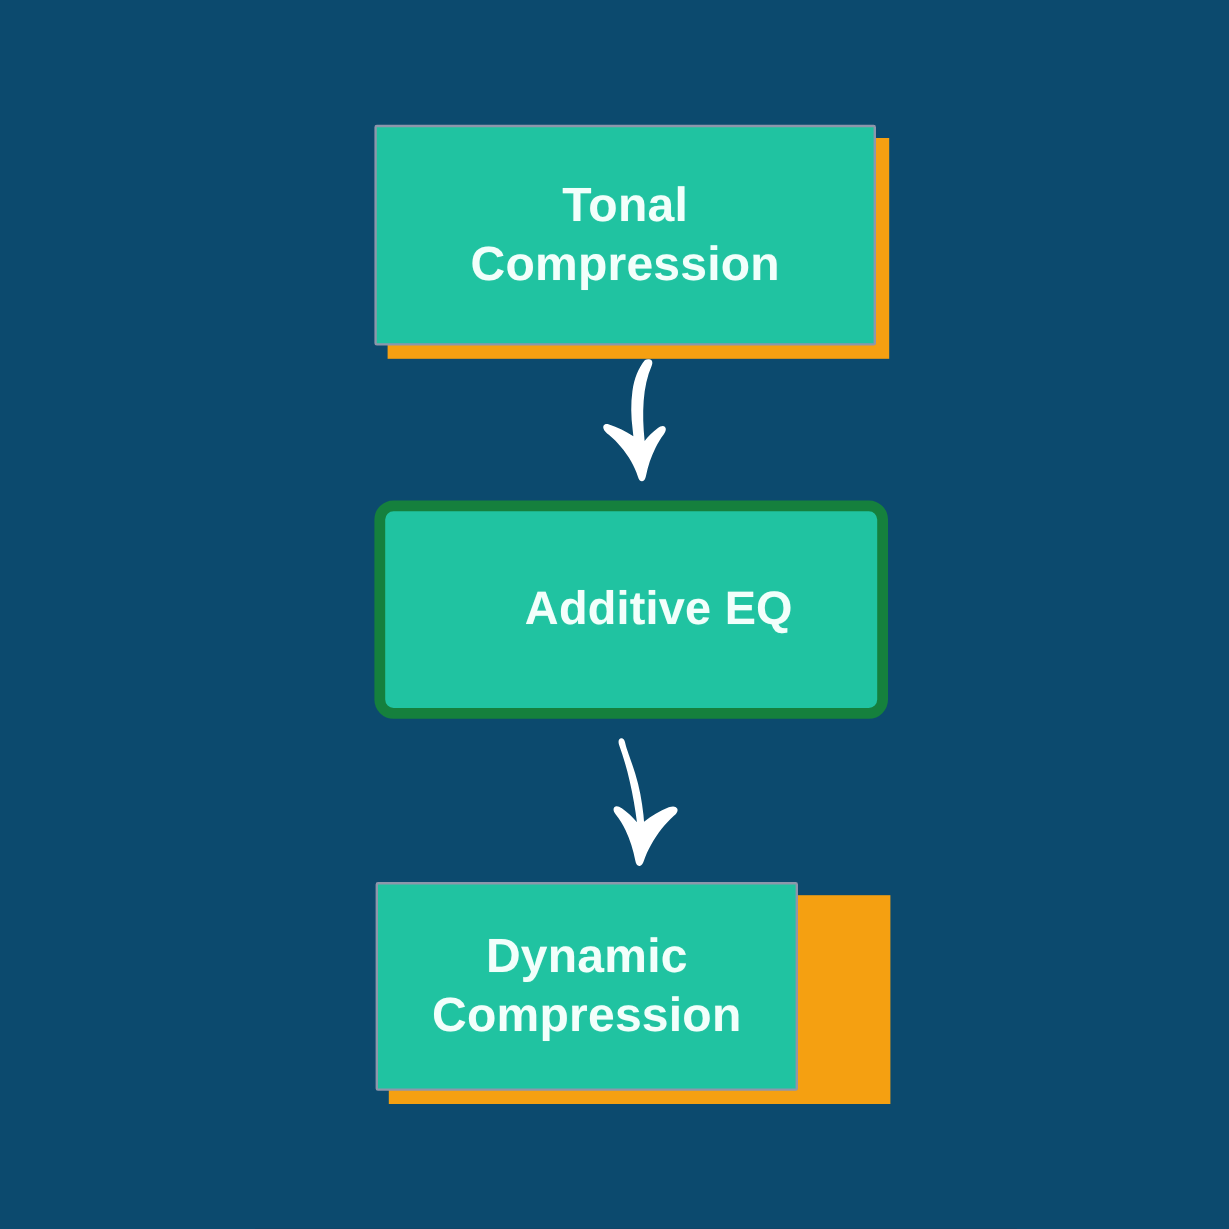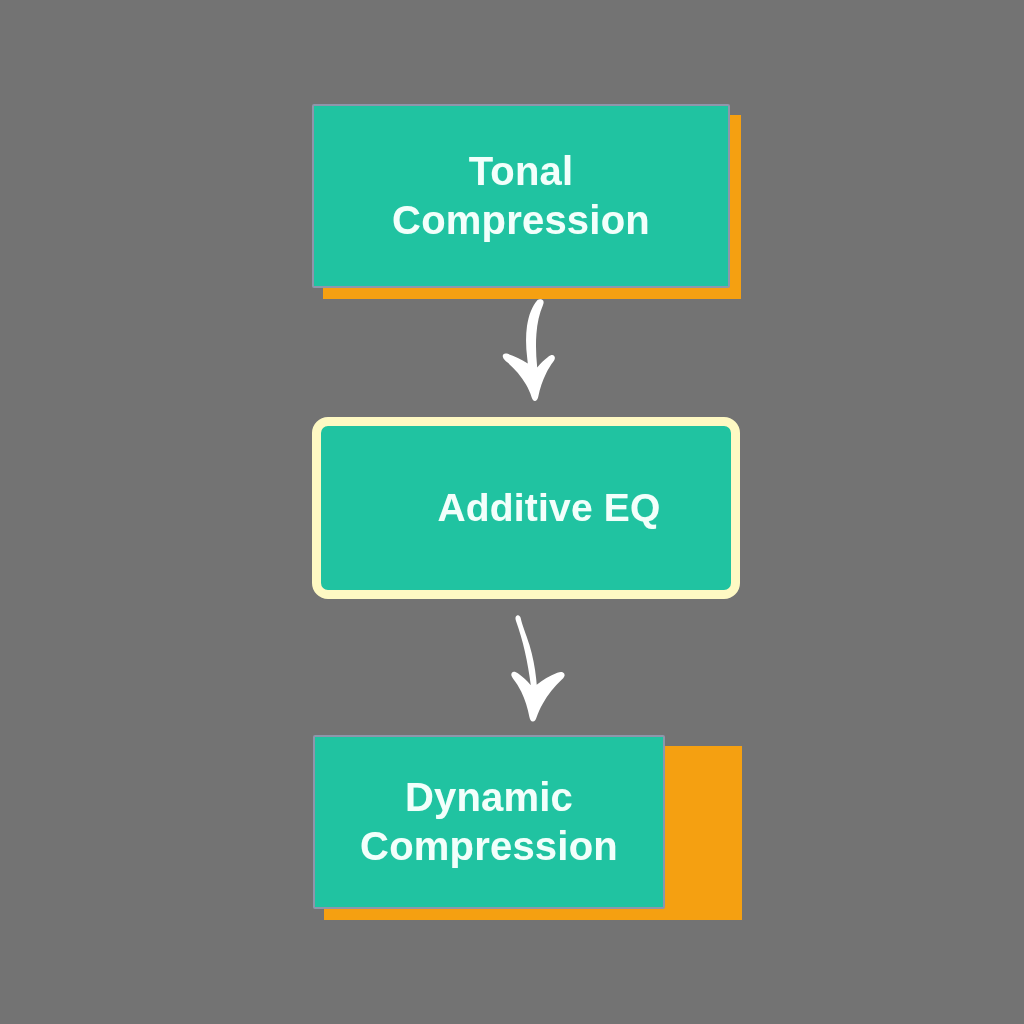--- a/index.html
+++ b/index.html
@@ -12,21 +12,21 @@
     height: 1024px;
     background: #2b3147;
     font-family: "Liberation Sans", sans-serif;
     overflow: hidden;
   }
 
   #canvas {
     position: relative;
     width: 1024px;
     height: 1024px;
-    background: #737373;
+    background: #0c4a6e;
     text-decoration: underline;
   }
 
   
   .node {
     position: absolute;
     box-sizing: border-box;
   }
 
   
@@ -47,21 +47,21 @@
     justify-content: center;
     text-align: center;
   }
 
   .node-card.flat {
     border: 2px solid #8e96ab;
     border-radius: 2px;
   }
 
   .node-card.outlined {
-    border: 9px solid #fef9c3;
+    border: 9px solid #15803d;
     border-radius: 16px;
     padding-left: 46px;
   }
 
   .node-label {
     color: #f2fffb;
     font-weight: 700;
     letter-spacing: 0.2px;
     line-height: 1.22;
     white-space: pre-line;

